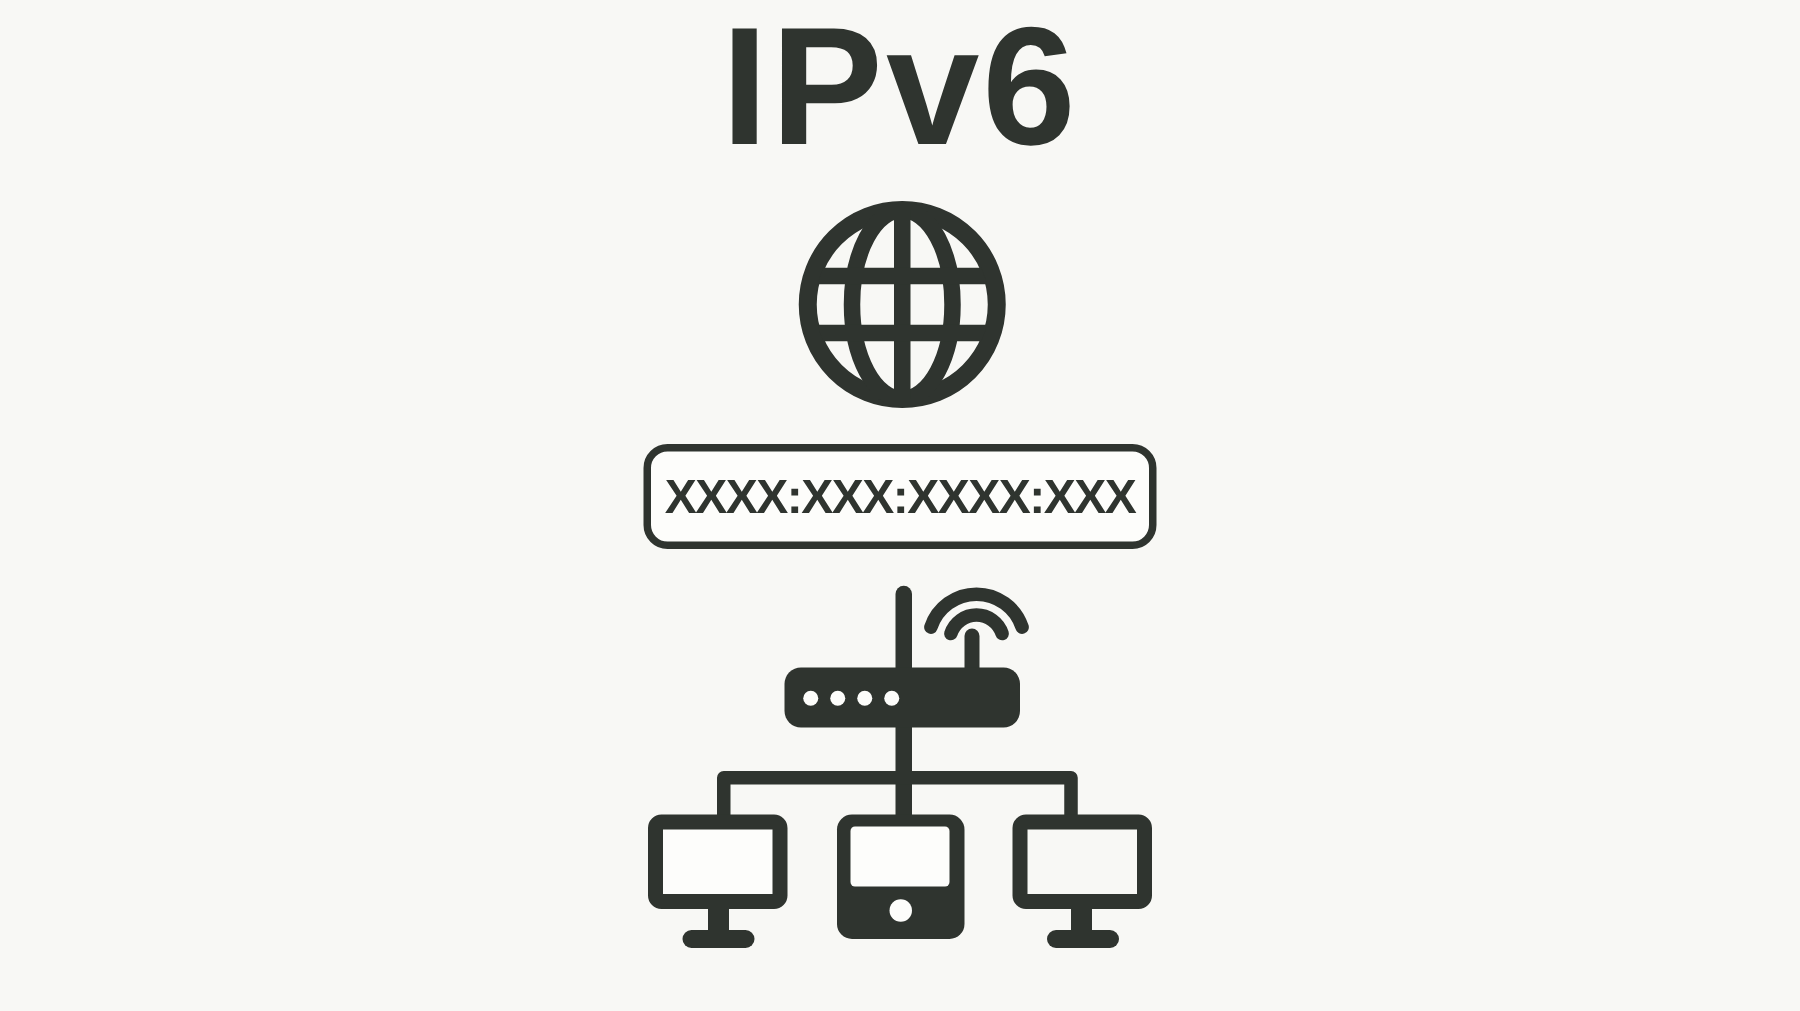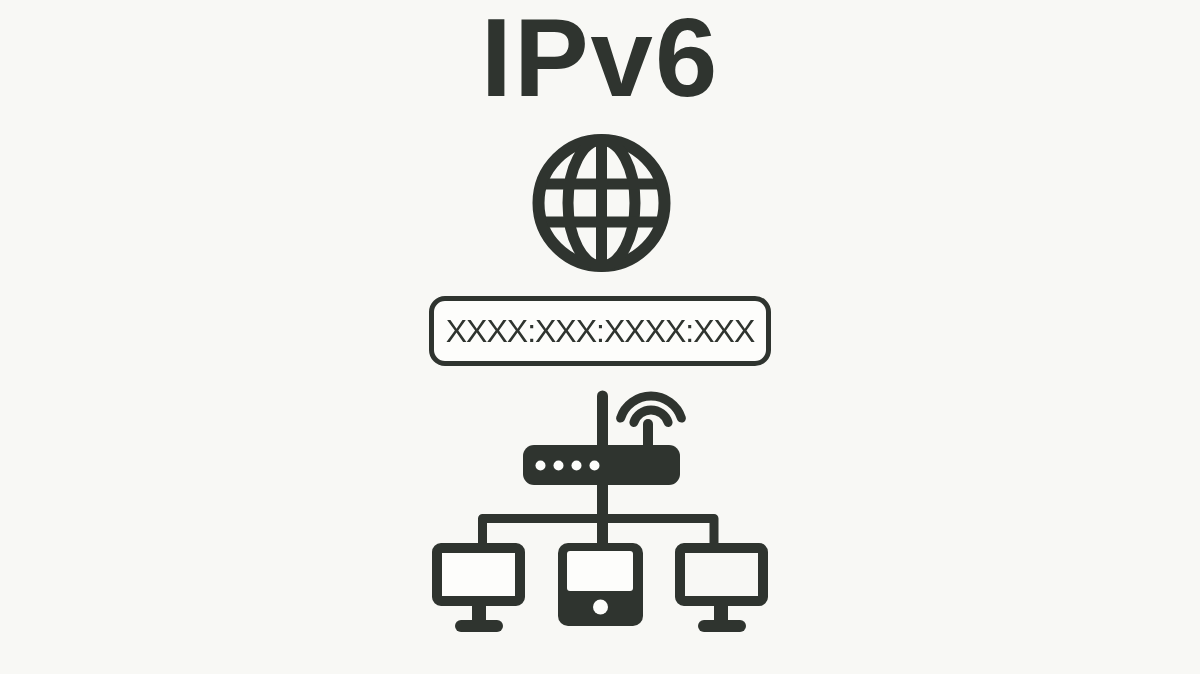--- a/index.html
+++ b/index.html
@@ -35,21 +35,21 @@
     height:70px;
     background:var(--panel);
     border:5px solid var(--ink);
     border-radius:16px;
     display:flex;
     align-items:center;
     justify-content:center;
   }
   .address-text{
     font-size:32px;
-    font-weight:normal;
+    font-weight:bold;
     letter-spacing:-1px;
     color:var(--ink);
     white-space:nowrap;
   }
   svg.art{position:absolute;inset:0;width:1200px;height:674px;}
   .ink-stroke{stroke:var(--ink);fill:none;}
   .ink-fill{fill:var(--ink);}
   .bg-fill{fill:var(--panel);}
 </style>
 </head>

